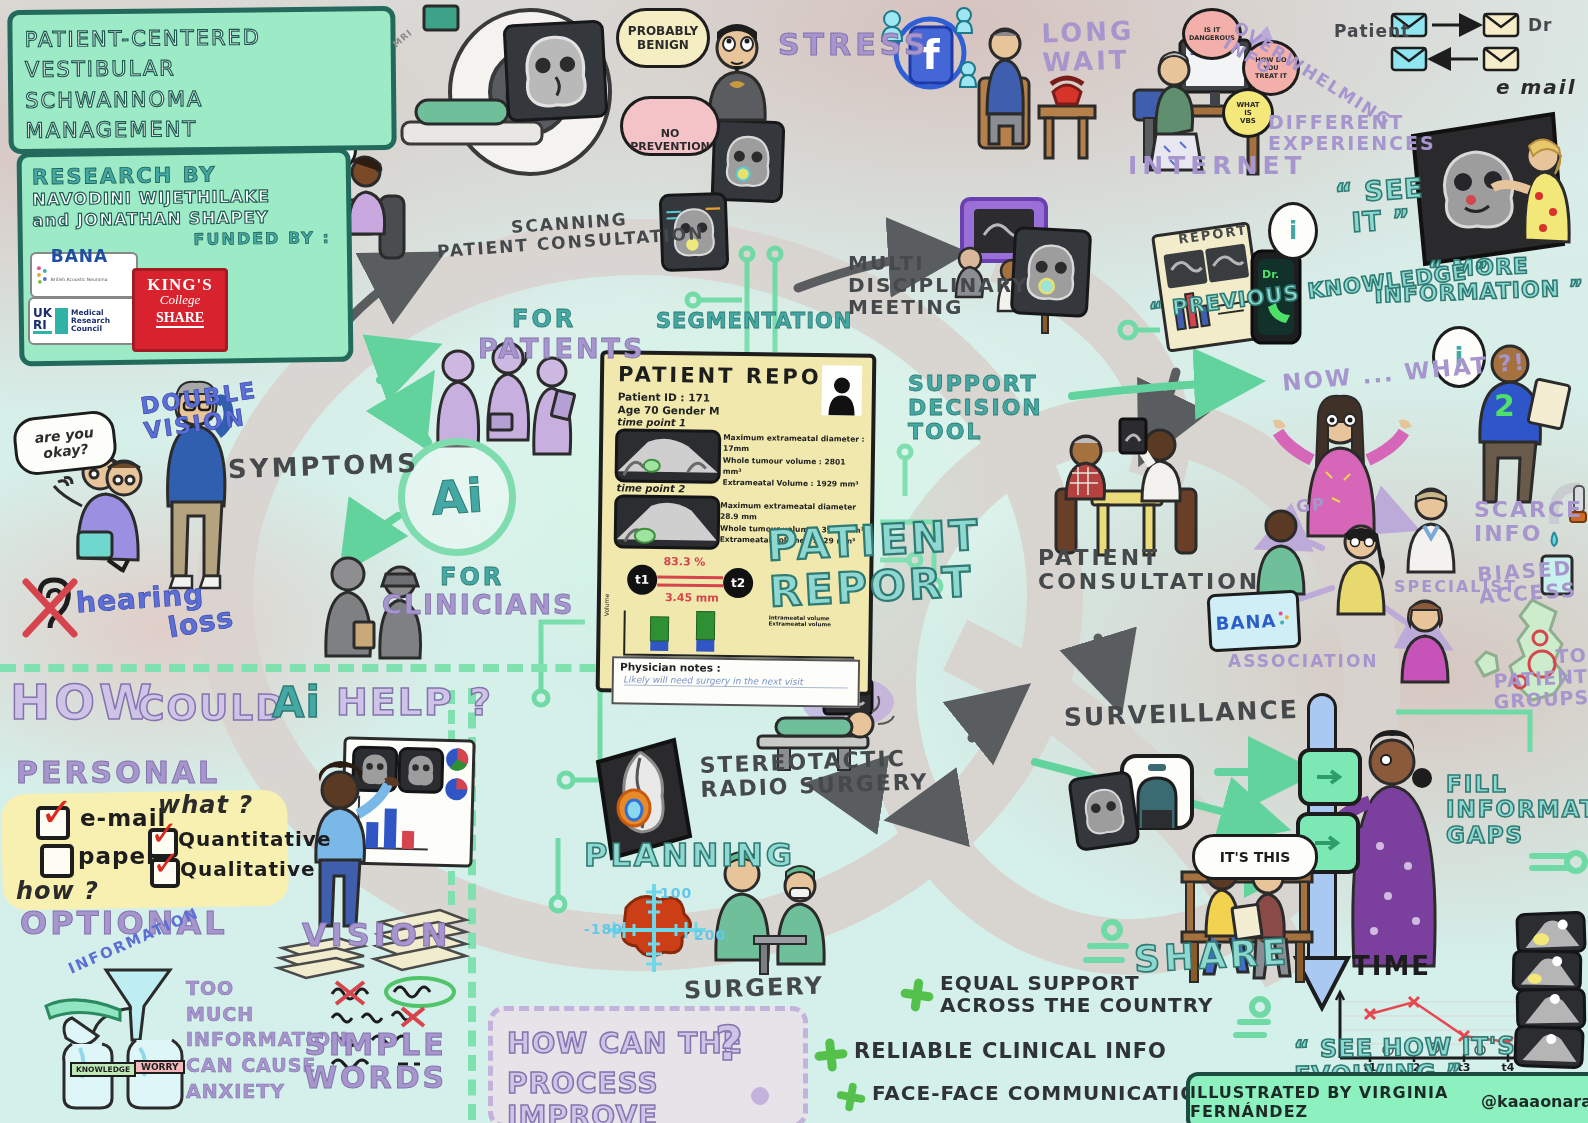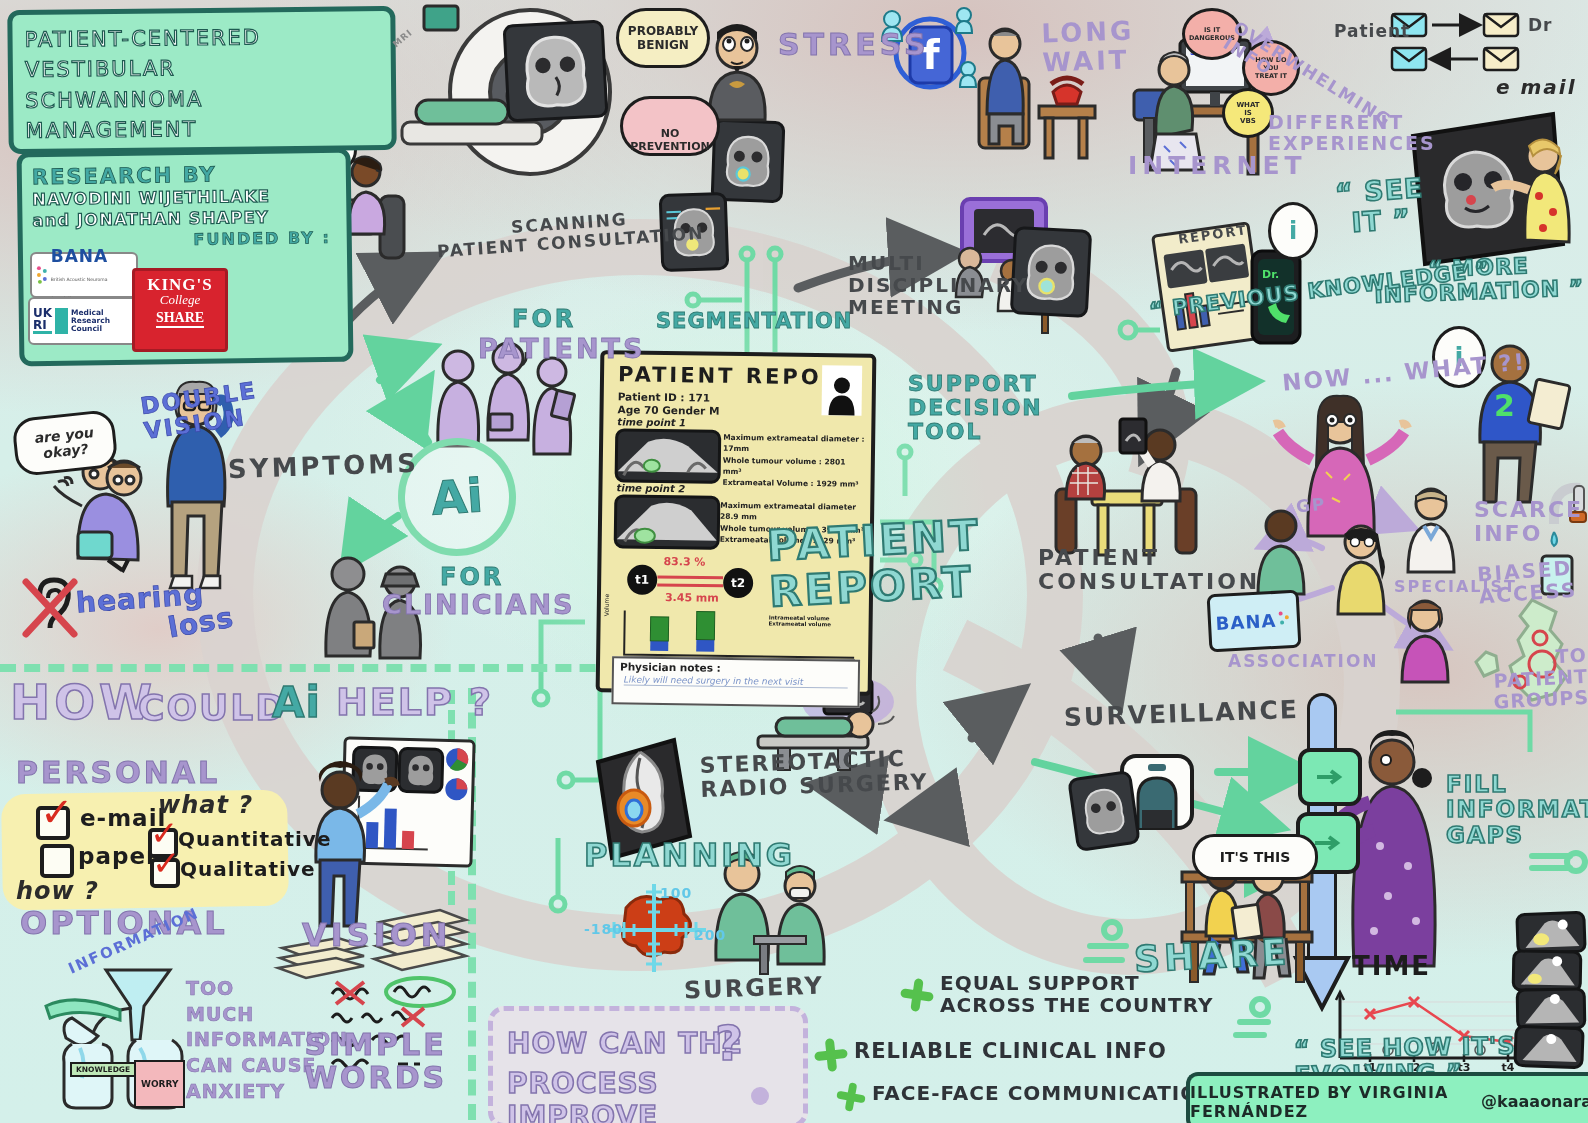--- a/index.html
+++ b/index.html
@@ -782,21 +782,21 @@
     <path d="M96 60 Q60 64 56 90" stroke="#2b2b2b" stroke-width="3" fill="none"></path>
     <path d="M10 58 Q40 44 84 62 L84 72 Q44 58 14 70 Z" fill="#8fe6c0" stroke="#2b8a5f" stroke-width="3"></path>
     <path d="M30 90 Q24 74 36 70 L62 88 Q52 100 40 96 Z" fill="#dff6f8" stroke="#2b2b2b" stroke-width="3"></path>
     <path d="M36 96 q-10 6 -8 18 l0 36 q0 10 12 10 l24 0 q12 0 12 -10 l0 -42 q0 -10 -10 -12" fill="#dff6f8" stroke="#2b2b2b" stroke-width="3"></path>
     <path d="M100 92 q-8 6 -8 16 l0 40 q0 12 14 12 l26 0 q14 0 14 -12 l0 -40 q0 -10 -10 -16" fill="#dff6f8" stroke="#2b2b2b" stroke-width="3"></path>
     <path d="M44 100 q6 14 2 30 M104 100 q8 12 4 28" stroke="#8fd8ea" stroke-width="4" fill="none"></path>
   </svg>
   <div style="position:absolute;left:70px;top:1062px;background:#bfe8b8;border:2px solid #1d1d1d;font-size:7.5px;font-weight:bold;color:#1d1d1d;padding:1px 4px;z-index:5;">
     <span>KNOWLEDGE</span>
   </div>
-  <div style="position:absolute;left:134px;top:1060px;background:#f3b8bc;border:2px solid #1d1d1d;font-size:9px;font-weight:bold;color:#1d1d1d;padding:17px 5px;z-index:5;">
+  <div style="position:absolute;left:134px;top:1060px;background:#f3b8bc;border:2px solid #1d1d1d;font-size:9px;font-weight:bold;color:#1d1d1d;padding:0 5px;z-index:5;">
     <span>WORRY</span>
   </div>
   <div class="lbl purple" style="left:186px;top:976px;font-size:19px;letter-spacing:1px;line-height:1.35;-webkit-text-stroke:0.6px #8374ad;">TOO
 MUCH
 INFORMATION
 CAN CAUSE
 ANXIETY</div>
 
   <svg class="doodle" style="left:328px;top:980px;width:150px;height:92px" viewBox="0 0 150 92">
     <g stroke="#1d1d1d" stroke-width="3" fill="none">

